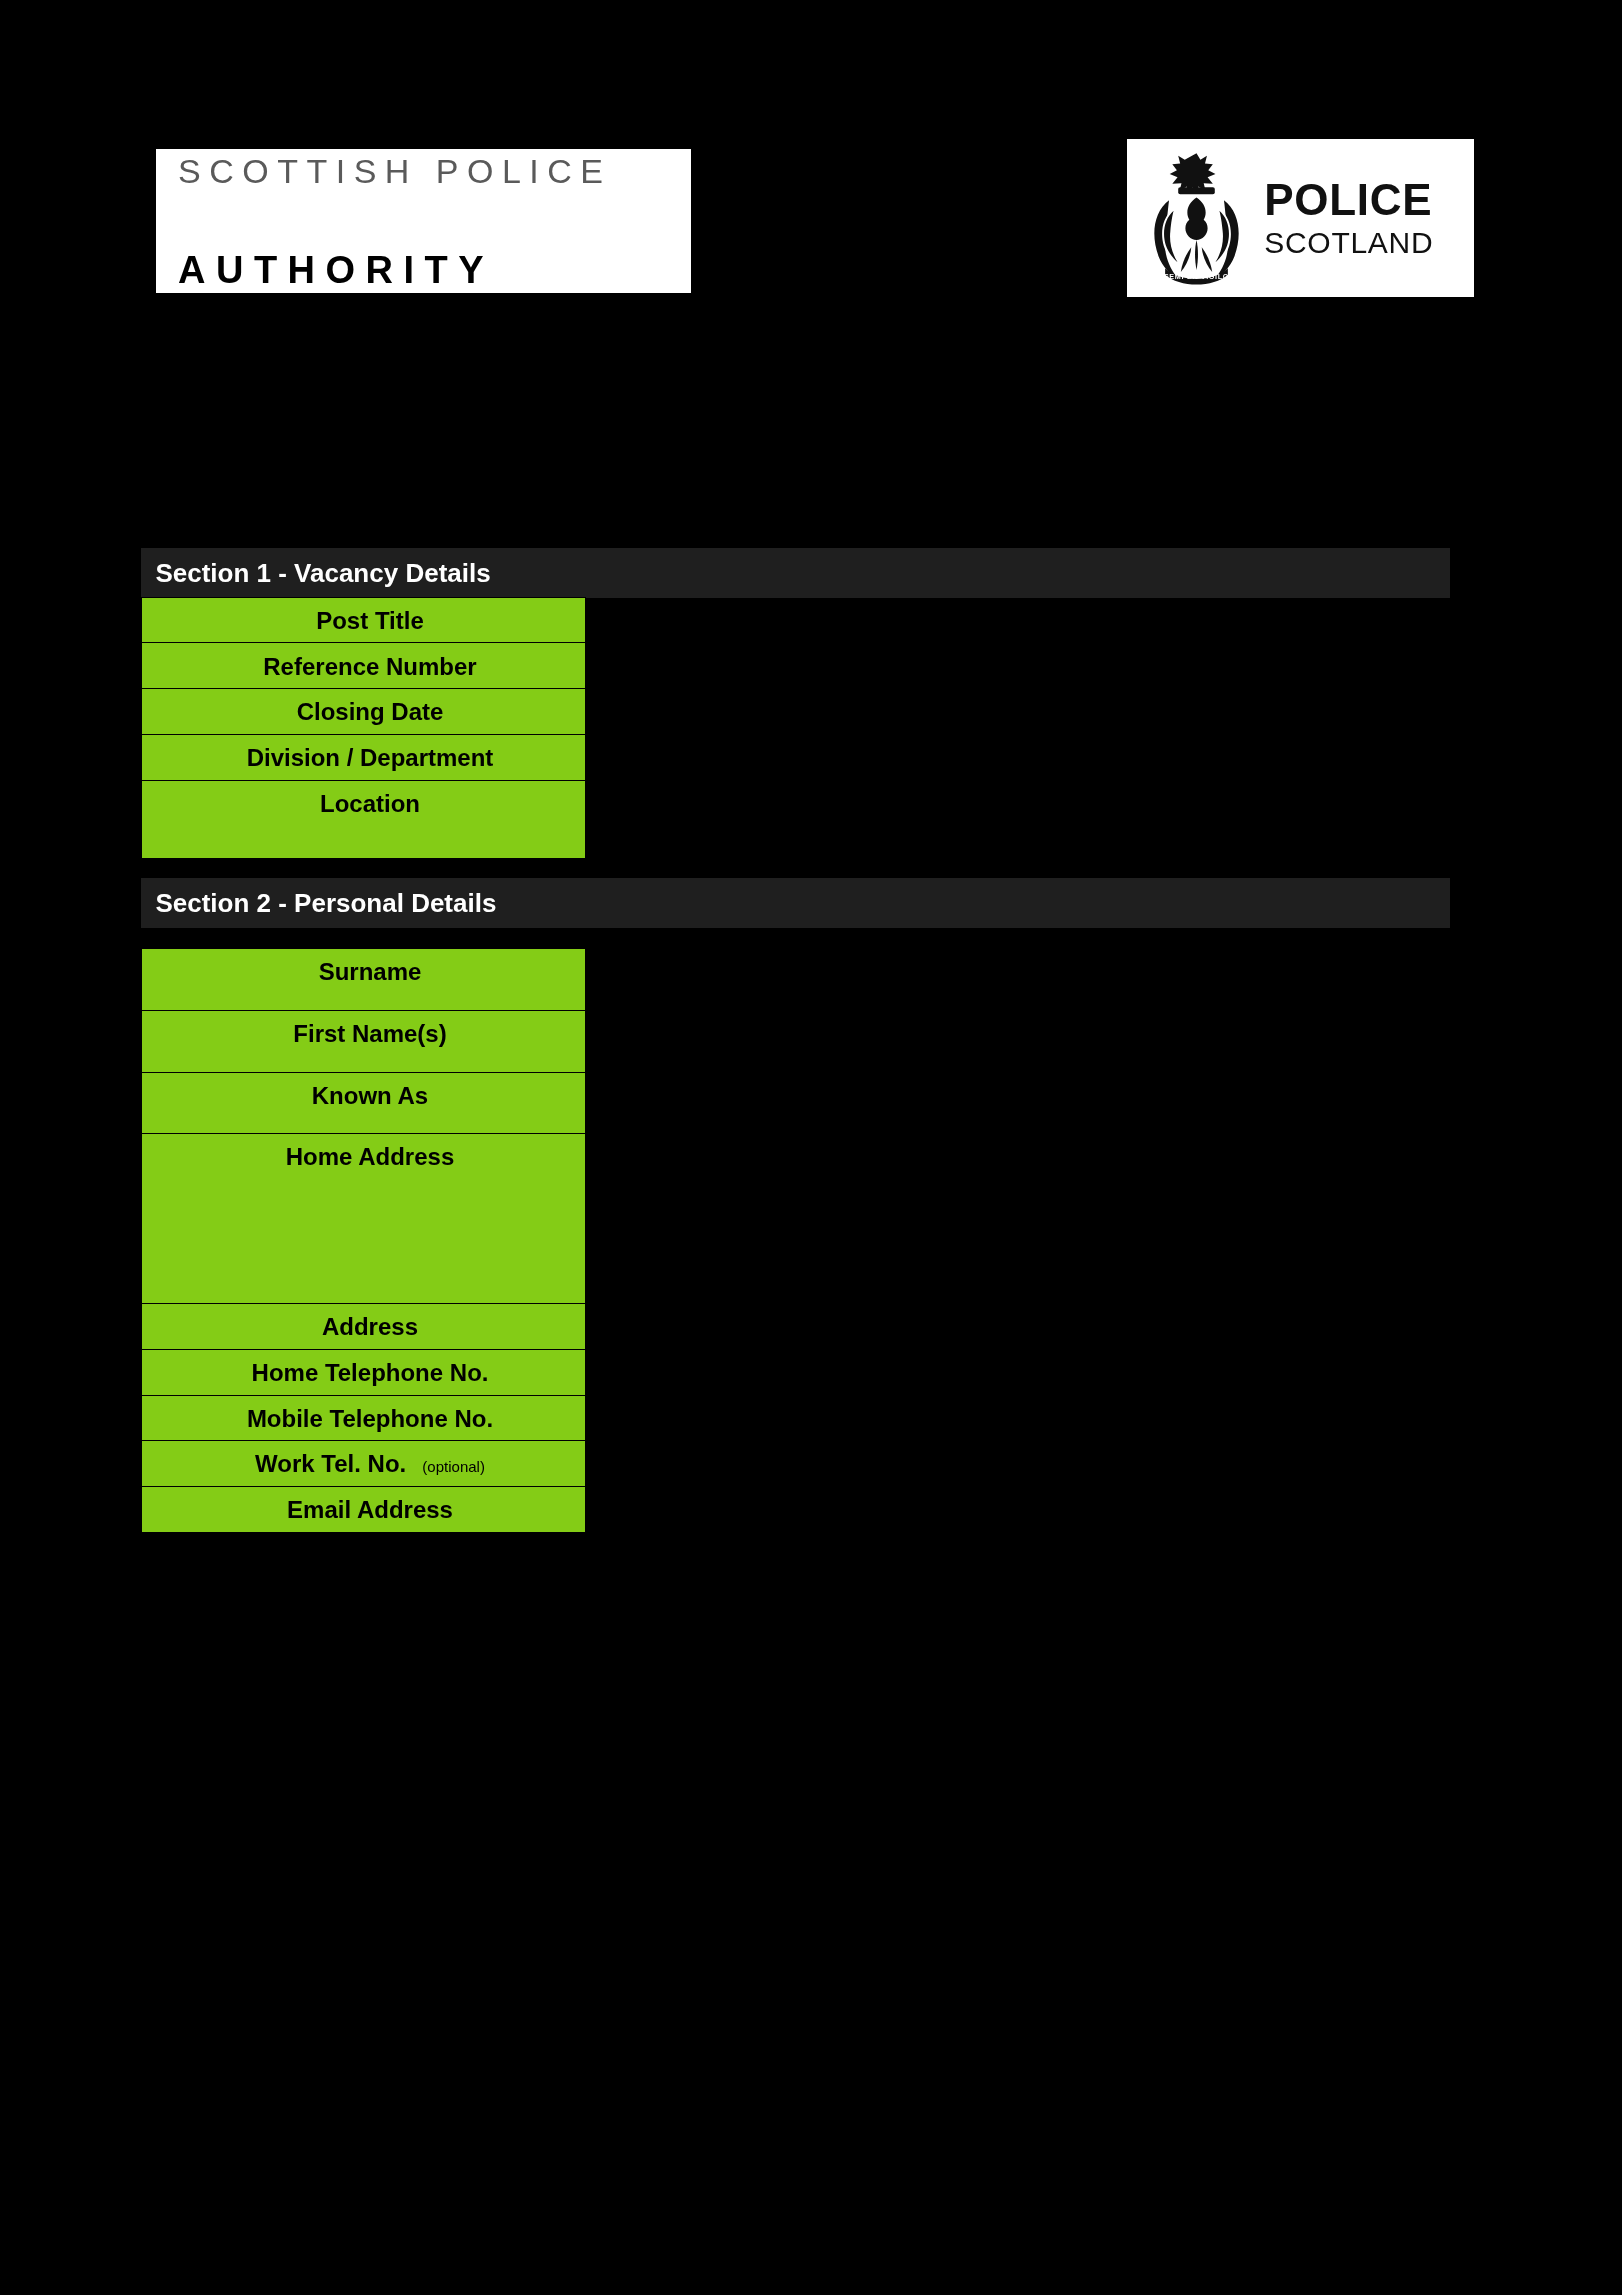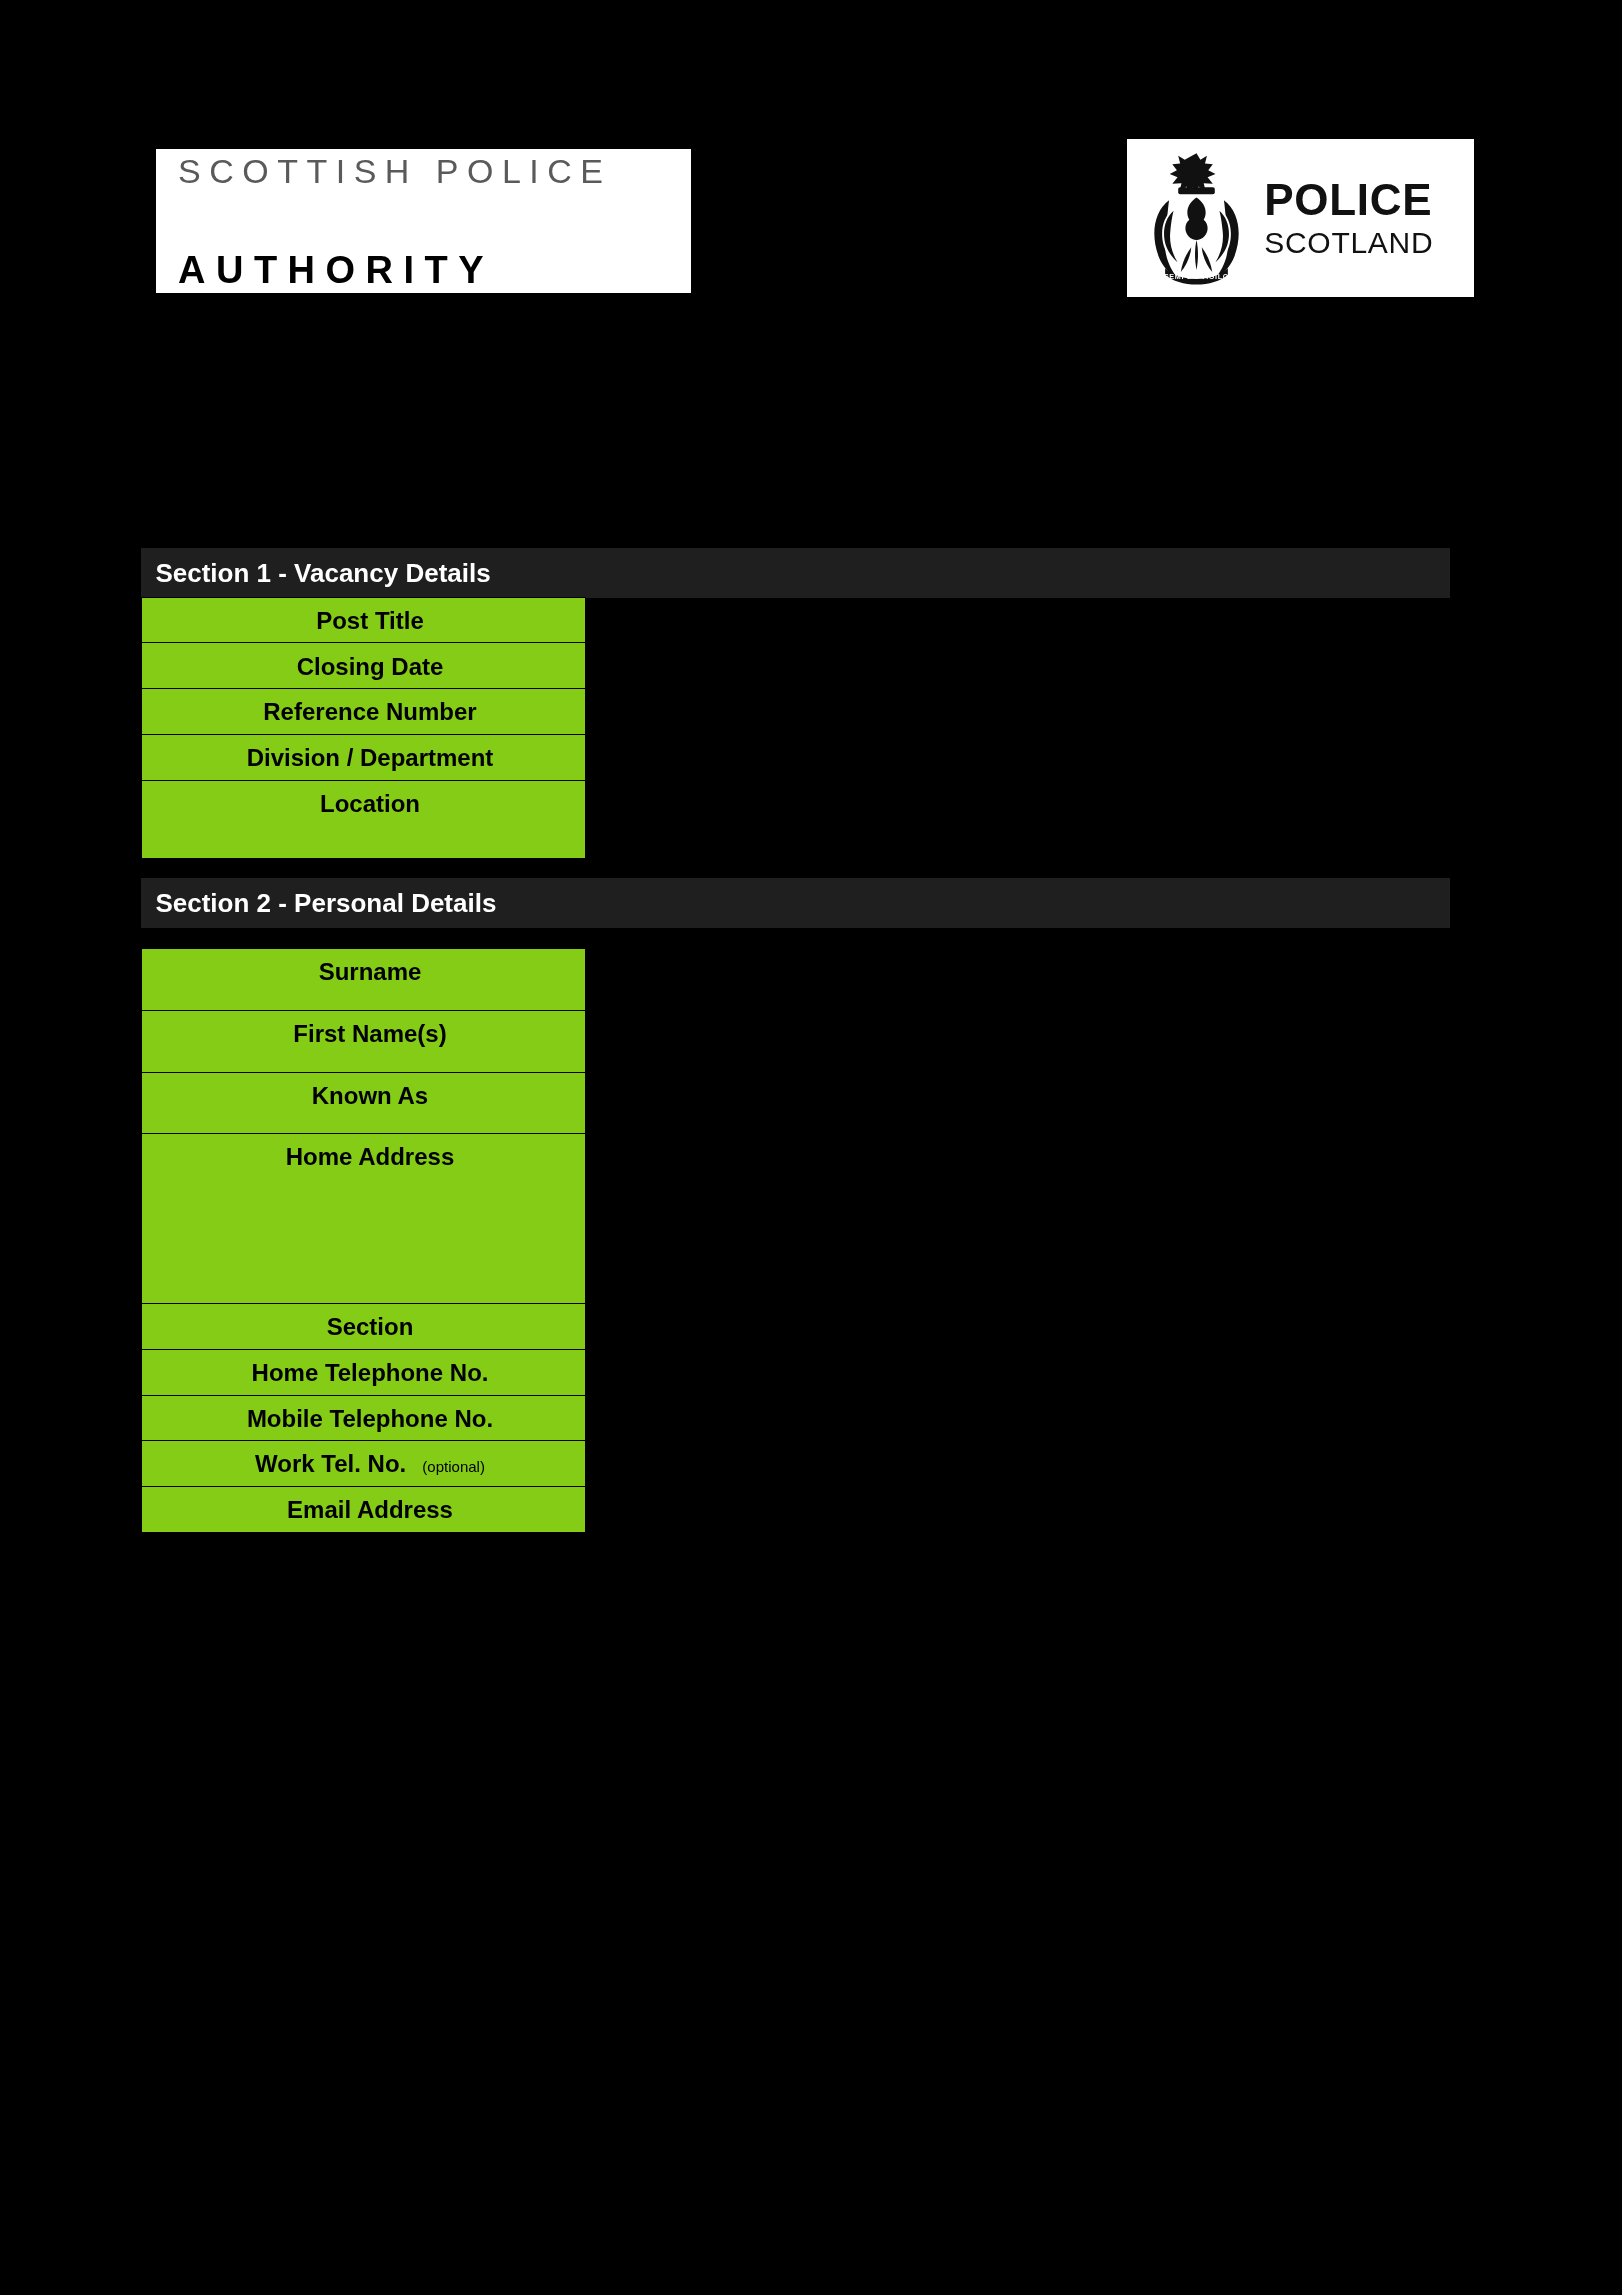--- a/index.html
+++ b/index.html
@@ -186,24 +186,24 @@
 </div>
 
 <div class="form">
 
   <div class="section-header">Section 1 - Vacancy Details</div>
 
   <div class="row">
     <span>Post Title</span>
   </div>
   <div class="row">
+    <span>Reference Number</span>
+  </div>
+  <div class="row">
     <span>Closing Date</span>
-  </div>
-  <div class="row">
-    <span>Reference Number</span>
   </div>
   <div class="row">
     <span>Division / Department</span>
   </div>
   <div class="row tall-location">
     <span>Location</span>
   </div>
 
   <div class="gap-1"></div>
 
@@ -217,21 +217,21 @@
   <div class="row medium">
     <span>First Name(s)</span>
   </div>
   <div class="row medium">
     <span>Known As</span>
   </div>
   <div class="row tall-address">
     <span>Home Address</span>
   </div>
   <div class="row">
-    <span>Section</span>
+    <span>Address</span>
   </div>
   <div class="row">
     <span>Home Telephone No.</span>
   </div>
   <div class="row">
     <span>Mobile Telephone No.</span>
   </div>
   <div class="row">
     <span>Work Tel. No.</span><span class="optional"> (optional)</span>
   </div>

